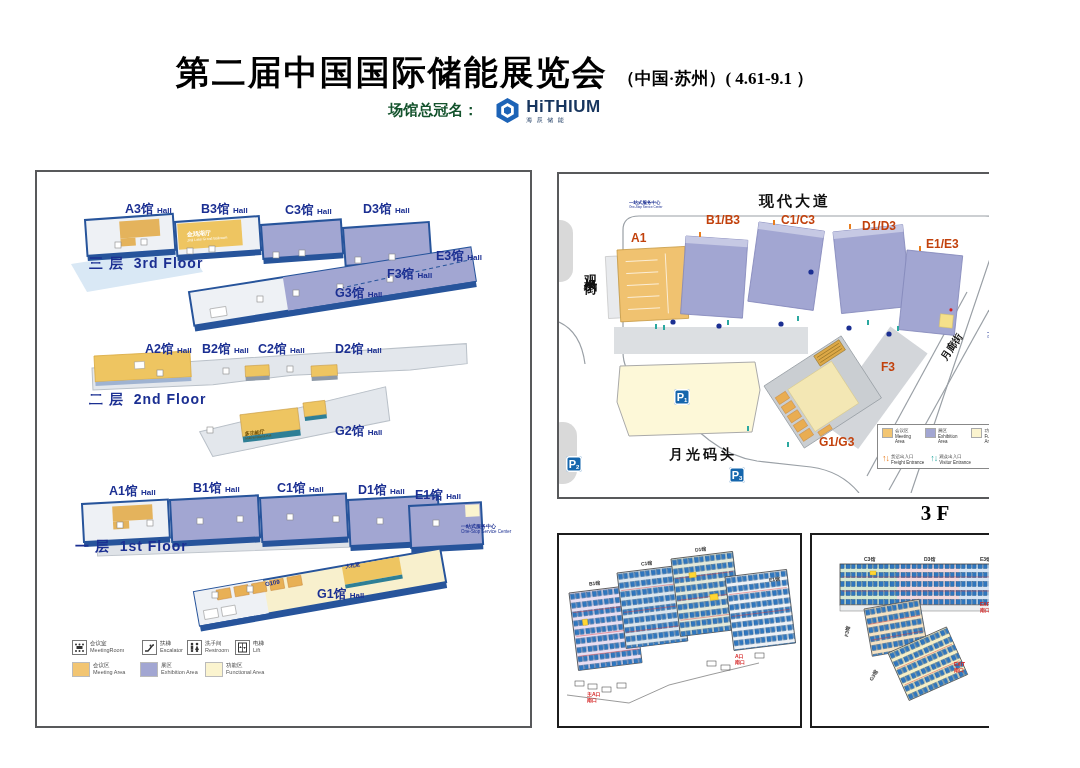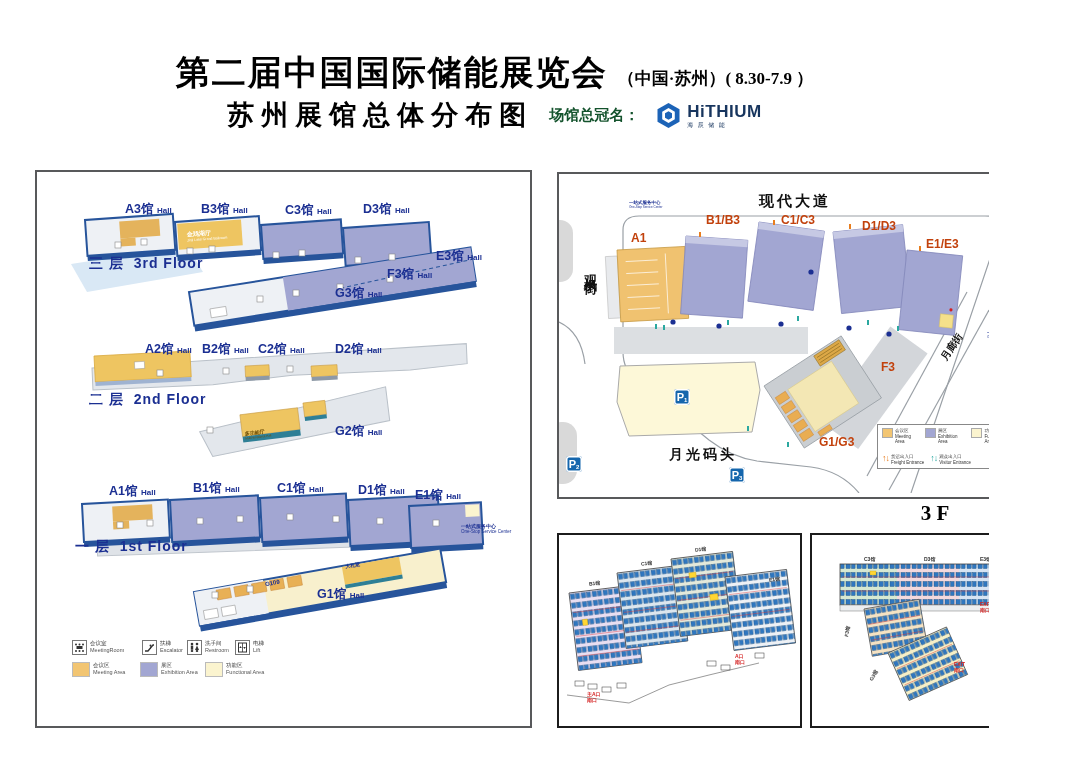--- a/index.html
+++ b/index.html
@@ -57,24 +57,23 @@
   .psign{position:absolute;width:16px;height:16px;background:#1566ad;border-radius:3px;color:#fff;font-weight:bold;font-size:11px;display:flex;align-items:center;justify-content:center;box-shadow:inset 0 0 0 1.5px #fff;line-height:1}
   .psign sub{font-size:6px;margin-top:5px}
 </style>
 </head>
 <body>
 
 <div id="stage">
 
   <div class="title-line">
     <span class="main-title">第二届中国国际储能展览会</span>
-    <span class="title-note">（中国·苏州）( 8.30-7.9 ）</span>
+    <span class="title-note">（中国·苏州）( 4.61-9.1 ）</span>
   </div>
   <div class="subtitle-line">
-    <span class="subtitle">苏州展馆总体分布图</span>
     <span class="sponsor">场馆总冠名：</span>
     <span class="brandbox">
       <svg width="27" height="27" viewBox="0 0 27 27">
         <polygon points="13.5,1 24.5,7.2 24.5,19.8 13.5,26 2.5,19.8 2.5,7.2" fill="#1c63b7"></polygon>
         <polygon points="13.5,6 19.8,9.7 19.8,17.3 13.5,21 7.2,17.3 7.2,9.7" fill="#fff"></polygon>
         <polygon points="13.5,9.2 17,11.3 17,15.7 13.5,17.8 10,15.7 10,11.3" fill="#1c63b7"></polygon>
       </svg>
       <span class="brandtxt">
         <span class="brand-en">HiTHIUM</span>
         <span class="brand-cn">海辰储能</span>

